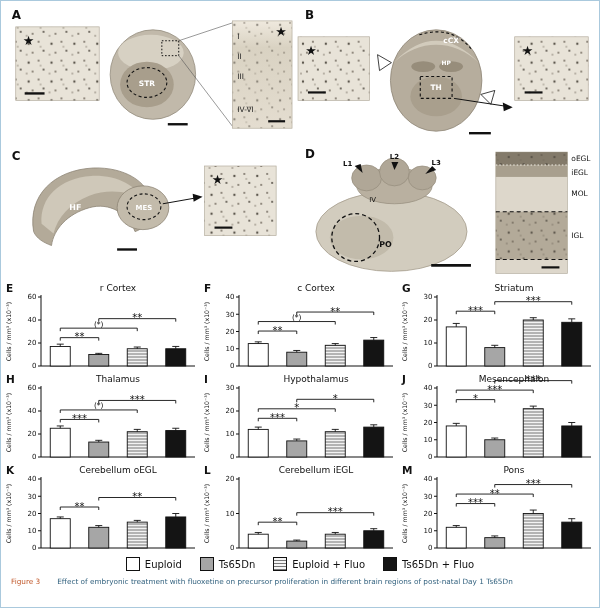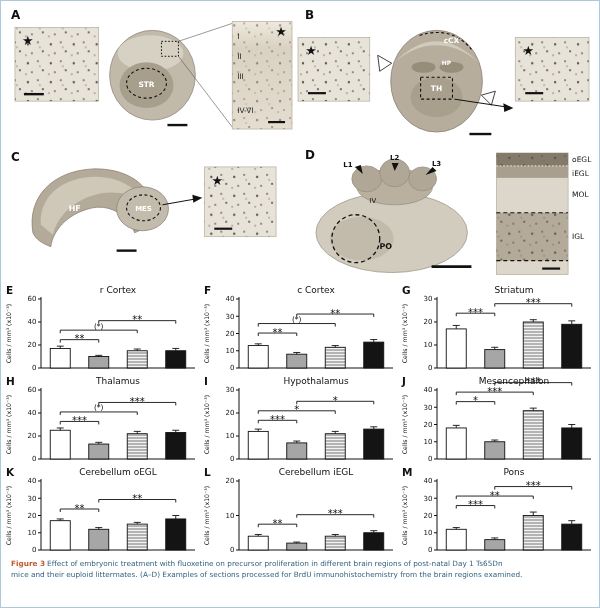--- a/index.html
+++ b/index.html
@@ -12,21 +12,21 @@
   .charts-grid{display:grid;grid-template-columns:repeat(3,198px);justify-content:center;}
   .chart-cell{width:198px;height:91px;}
   .legend{display:flex;justify-content:center;gap:18px;align-items:center;height:20px;font-size:10px;color:#111;}
   .legend-item{display:inline-flex;align-items:center;}
   .sw{width:12px;height:12px;border:1px solid #111;display:inline-block;margin-right:5px;}
   .sw.white{background:#fff;}
   .sw.gray{background:#a6a6a6;}
   .sw.black{background:#141414;}
   .sw.hatch{background:repeating-linear-gradient(180deg,#f4f4f4 0 2px,#777 2px 3px);}
   .caption{padding:3px 10px 0;font-size:7.3px;color:#33627f;line-height:1.5;height:30px;overflow:hidden;}
-  .caption .fig-label{color:#c25b2e;font-weight:bold;margin-right:2px;}
+  .caption .fig-label{color:#c25b2e;font-weight:normal;margin-right:17px;}
 </style>
 </head>
 <body>
 
 <div class="page">
 
   <svg width="598" height="282" viewBox="0 0 600 282">
     <defs>
       <pattern id="speck" width="23" height="19" patternUnits="userSpaceOnUse">
         <circle cx="4" cy="5" r="1.2" fill="#4a443b"></circle>
@@ -515,19 +515,36 @@
           <line x1="169.25" y1="55.675" x2="176.25" y2="55.675" stroke="#111" stroke-width="0.9"></line>
           <path d="M 57.25 43.55 L 57.25 40.55 L 95.75 40.55 L 95.75 43.55" fill="none" stroke="#111" stroke-width="0.9"></path>
           <text x="76.5" y="43.05" font-size="10" text-anchor="middle" fill="#111">***</text>
           <path d="M 57.25 34.05 L 57.25 31.049999999999997 L 134.25 31.049999999999997 L 134.25 34.05" fill="none" stroke="#111" stroke-width="0.9"></path>
           <text x="95.75" y="33.55" font-size="10" text-anchor="middle" fill="#111">**</text>
           <path d="M 95.75 24.549999999999997 L 95.75 21.549999999999997 L 172.75 21.549999999999997 L 172.75 24.549999999999997" fill="none" stroke="#111" stroke-width="0.9"></path>
           <text x="134.25" y="24.049999999999997" font-size="10" text-anchor="middle" fill="#111">***</text>
         </svg></div>
     </div>
 
+  <div class="legend">
+    <span class="legend-item">
+      <span class="sw white"></span>
+      <span>Euploid</span>
+    </span>
+    <span class="legend-item">
+      <span class="sw gray"></span>
+      <span>Ts65Dn</span>
+    </span>
+    <span class="legend-item">
+      <span class="sw hatch"></span>
+      <span>Euploid + Fluo</span>
+    </span>
+    <span class="legend-item">
+      <span class="sw black"></span>
+      <span>Ts65Dn + Fluo</span>
+    </span>
+  </div>
 
   <div class="caption">
     <span class="fig-label">Figure 3</span><span>Effect of embryonic treatment with fluoxetine on precursor proliferation in different brain regions of post-natal Day 1 Ts65Dn</span><br>
-    <span>mice and their euploid littermates. (A–D) Examples of sections processed for BrdU immunohistochemistry from the brain regions examined.</span>
   </div>
 
 </div>
 
 </body></html>

